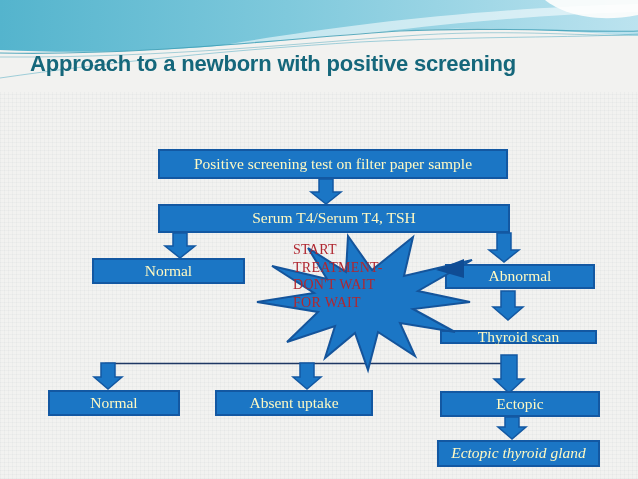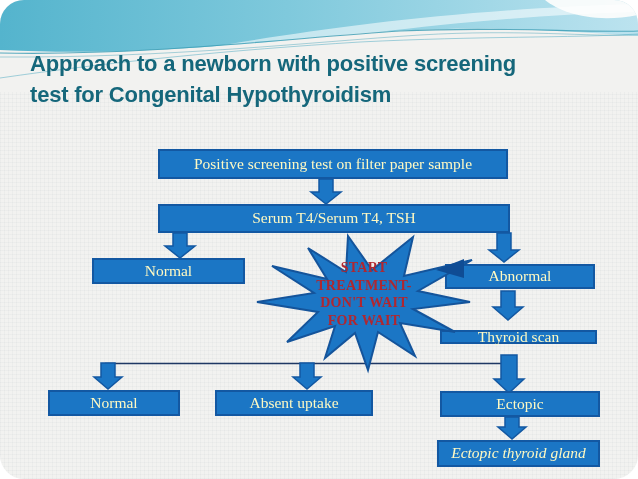--- a/index.html
+++ b/index.html
@@ -3,21 +3,20 @@
 <meta charset="utf-8">
 <style>
   html,body{margin:0;padding:0;}
   .slide{
     position:relative;width:638px;height:479px;overflow:hidden;
     background-color:#F2F2F0;
     background-image:
       repeating-linear-gradient(0deg, rgba(150,165,175,0.07) 0 1px, transparent 1px 4px),
       repeating-linear-gradient(90deg, rgba(150,165,175,0.07) 0 1px, transparent 1px 4px);
     font-family:"Liberation Sans", sans-serif;
-    border-radius:24px;
   }
   .header-wave{position:absolute;left:0;top:0;z-index:1;}
   .title{
     position:absolute;left:30px;top:48px;z-index:5;margin:0;
     font-family:"Liberation Sans", sans-serif;
     font-size:22px;line-height:31px;font-weight:bold;
     color:#15677B;letter-spacing:-0.2px;
   }
   .connectors{position:absolute;left:0;top:0;z-index:2;}
   .fbox{
@@ -31,23 +30,23 @@
   .b-serum{left:158px;top:204px;width:352px;height:29px;}
   .b-normal-mid{left:92px;top:258px;width:153px;height:26px;}
   .b-abnormal{left:445px;top:264px;width:150px;height:25px;}
   .b-thyroid{left:440px;top:330px;width:157px;height:14px;}
   .b-normal-bot{left:48px;top:390px;width:132px;height:26px;}
   .b-absent{left:215px;top:390px;width:158px;height:26px;}
   .b-ectopic{left:440px;top:391px;width:160px;height:26px;}
   .b-gland{left:437px;top:440px;width:163px;height:27px;font-style:italic;}
   .starburst-svg{position:absolute;left:0;top:0;z-index:6;pointer-events:none;}
   .starburst-text{
-    position:absolute;left:293px;top:259px;width:142px;z-index:7;
-    text-align:center;color:#B02730;font-family:"Liberation Serif", serif;
-    font-weight:bold;font-size:14px;line-height:17.5px;letter-spacing:0.3px;
+    position:absolute;left:293px;top:241px;width:142px;z-index:7;
+    text-align:left;color:#B02730;font-family:"Liberation Serif", serif;
+    font-weight:normal;font-size:14px;line-height:17.5px;letter-spacing:0.3px;
   }
 </style>
 </head>
 <body>
 
 <div class="slide">
 
   <svg class="header-wave" width="638" height="92" viewBox="0 0 638 92">
     <defs>
       <linearGradient id="wg" x1="0" y1="0" x2="1" y2="0">
@@ -60,21 +59,20 @@
     <path d="M545,0 L638,0 L638,15 C592,24 560,12 545,0 Z" fill="#FDFDFC" opacity="0.92"></path>
     <path d="M150,58 C260,38 420,10 638,4 L638,12 C470,16 300,42 190,58 Z" fill="#FFFFFF" opacity="0.55"></path>
     <path d="M0,50 C120,56 230,46 330,36 C440,25 530,28 638,36 L638,92 L0,92 Z" fill="#F2F2F0"></path>
     <path d="M0,53 C150,56 290,38 400,31 C500,26 580,33 638,31" fill="none" stroke="#3E9FB6" stroke-width="1.1" opacity="0.85"></path>
     <path d="M0,57 C170,58 310,42 420,35 C520,29 590,37 638,35" fill="none" stroke="#3E9FB6" stroke-width="0.8" opacity="0.55"></path>
     <path d="M0,78 C110,62 230,50 360,42 C480,36 570,38 638,34" fill="none" stroke="#55AEC4" stroke-width="0.9" opacity="0.6"></path>
   </svg>
 
   <h1 class="title">
     <span>Approach to a newborn with positive screening</span><br>
-    <span>test for Congenital Hypothyroidism</span>
   </h1>
 
   <svg class="connectors" width="638" height="479" viewBox="0 0 638 479">
     <line x1="105" y1="363.5" x2="501" y2="363.5" stroke="#1F3864" stroke-width="1.3"></line>
     <g fill="#1B76C5" stroke="#1358A2" stroke-width="1.5">
       <polygon points="319,179 333,179 333,192 341,192 326,204 311,192 319,192"></polygon>
       <polygon points="173,233 187,233 187,246 195,246 180,258 165,246 173,246"></polygon>
       <polygon points="497,233 511,233 511,250 519,250 504,262 489,250 497,250"></polygon>
       <polygon points="501,291 515,291 515,307 523,307 508,320 493,307 501,307"></polygon>
       <polygon points="501,355 517,355 517,379 524,379 509,393 494,379 501,379"></polygon>

